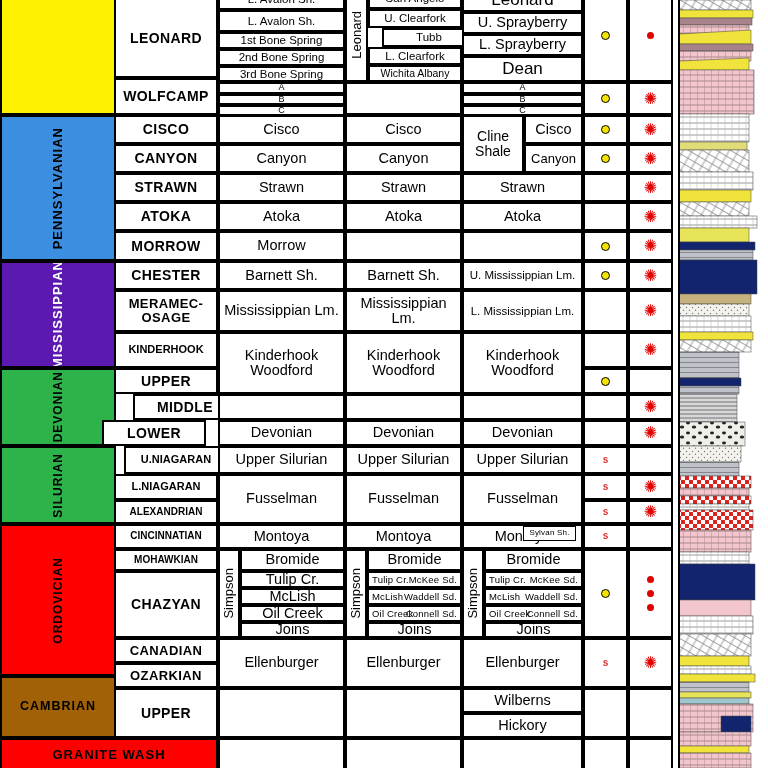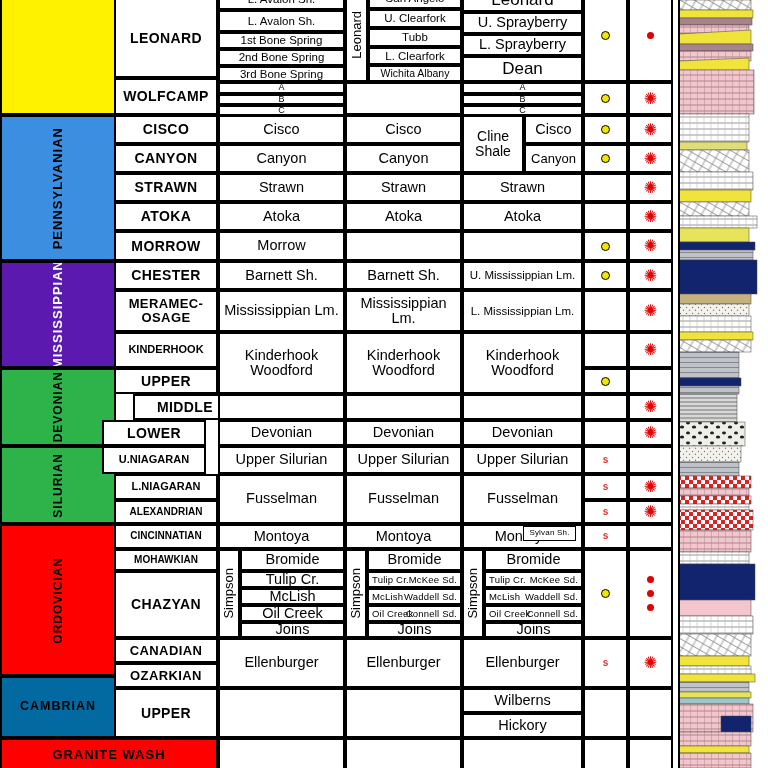--- a/index.html
+++ b/index.html
@@ -75,21 +75,21 @@
     </div>
   <div class="cell era" style="left:0;top:368px;width:116px;height:78px;background:#2EB34A;">
       <span class="vtxt" style="font-size:12px;">DEVONIAN</span>
     </div>
   <div class="cell era" style="left:0;top:446px;width:116px;height:78px;background:#2EB34A;">
       <span class="vtxt" style="font-size:12px;">SILURIAN</span>
     </div>
   <div class="cell era" style="left:0;top:524px;width:116px;height:152px;background:#FF0000;">
       <span class="vtxt" style="font-size:12px;">ORDOVICIAN</span>
     </div>
-  <div class="cell era" style="left:0;top:676px;width:116px;height:62px;background:#0369a1;">
+  <div class="cell era" style="left:0;top:676px;width:116px;height:62px;background:#a16207;">
       <span style="font-size:12.5px;">CAMBRIAN</span>
     </div>
   <div class="cell era" style="left:0;top:738px;width:218px;height:34px;background:#FF0000;">
       <span style="font-size:13px;">GRANITE WASH</span>
     </div>
 
   <div class="cell epoch" style="left:114px;top:-2px;width:104px;height:80px;">
       <span>LEONARD</span>
     </div>
   <div class="cell epoch" style="left:114px;top:78px;width:104px;height:37px;">
@@ -121,21 +121,21 @@
     </div>
   <div class="cell epoch" style="left:114px;top:368px;width:104px;height:26px;">
       <span>UPPER</span>
     </div>
   <div class="cell epoch" style="left:114px;top:394px;width:104px;height:26px;margin-left:19px;">
       <span>MIDDLE</span>
     </div>
   <div class="cell epoch" style="left:102px;top:420px;width:104px;height:26px;">
       <span>LOWER</span>
     </div>
-  <div class="cell epoch sm" style="left:102px;top:446px;width:104px;height:28px;">
+  <div class="cell epoch sm" style="left:124px;top:446px;width:104px;height:28px;">
       <span>U.NIAGARAN</span>
     </div>
   <div class="cell epoch sm" style="left:114px;top:474px;width:104px;height:26px;">
       <span>L.NIAGARAN</span>
     </div>
   <div class="cell epoch sm" style="left:114px;top:500px;width:104px;height:24px;">
       <span style="font-size:10px;">ALEXANDRIAN</span>
     </div>
   <div class="cell epoch sm" style="left:114px;top:524px;width:104px;height:25px;">
       <span style="font-size:10px;">CINCINNATIAN</span>
@@ -244,21 +244,21 @@
 
   <div class="cell" style="left:345px;top:-12px;width:23px;height:94px;">
       <span class="vside">Leonard</span>
     </div>
   <div class="cell fm sm" style="left:368px;top:-12px;width:94px;height:21px;">
       <span>San Angelo</span>
     </div>
   <div class="cell fm sm" style="left:368px;top:9px;width:94px;height:19px;">
       <span>U. Clearfork</span>
     </div>
-  <div class="cell fm sm" style="left:368px;top:28px;width:94px;height:19px;">
+  <div class="cell fm sm" style="left:382px;top:28px;width:94px;height:19px;">
       <span>Tubb</span>
     </div>
   <div class="cell fm sm" style="left:368px;top:47px;width:94px;height:18px;">
       <span>L. Clearfork</span>
     </div>
   <div class="cell fm sm" style="left:368px;top:65px;width:94px;height:17px;">
       <span style="font-size:10.5px;">Wichita Albany</span>
     </div>
   <div class="cell fm" style="left:345px;top:82px;width:117px;height:33px;"></div>
   <div class="cell fm" style="left:345px;top:115px;width:117px;height:29px;">

